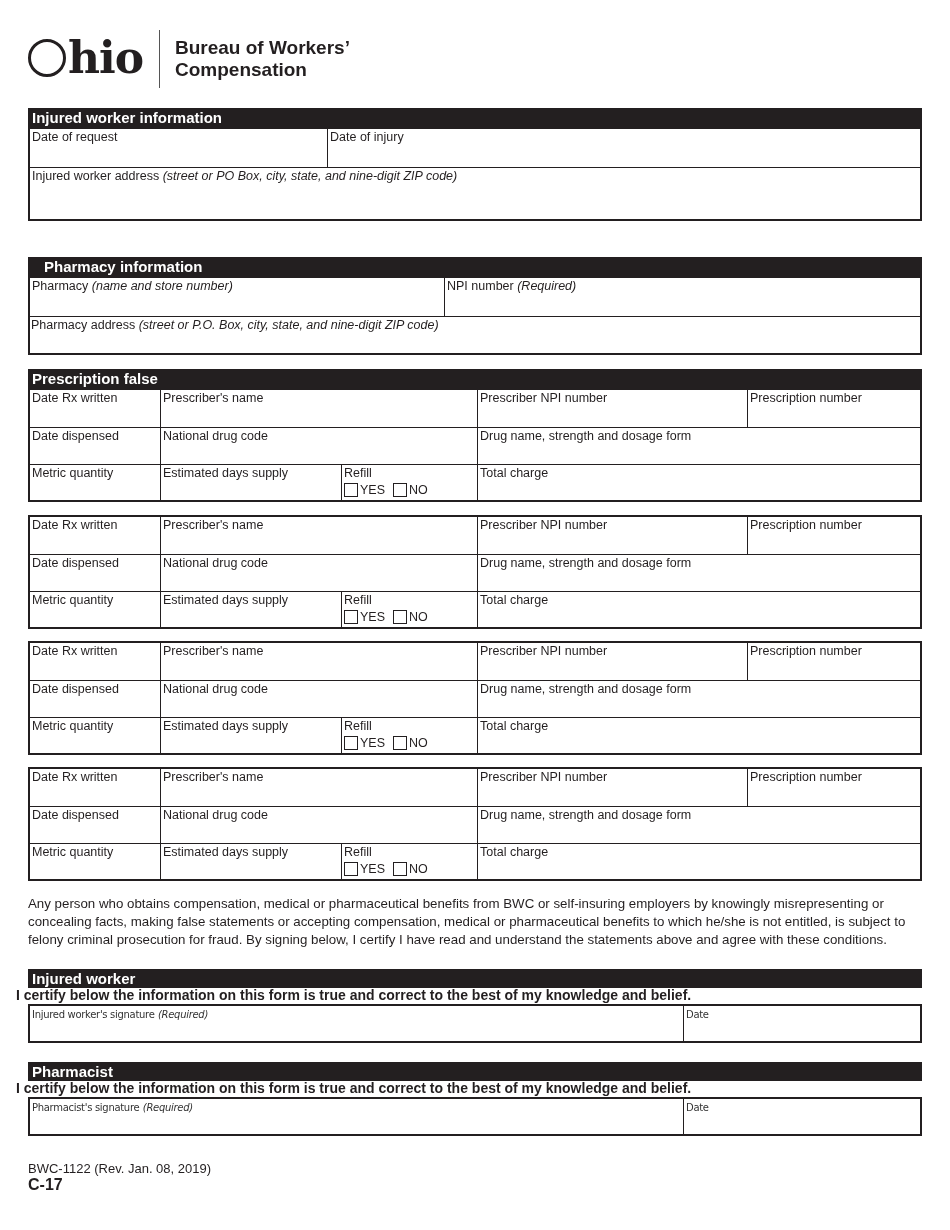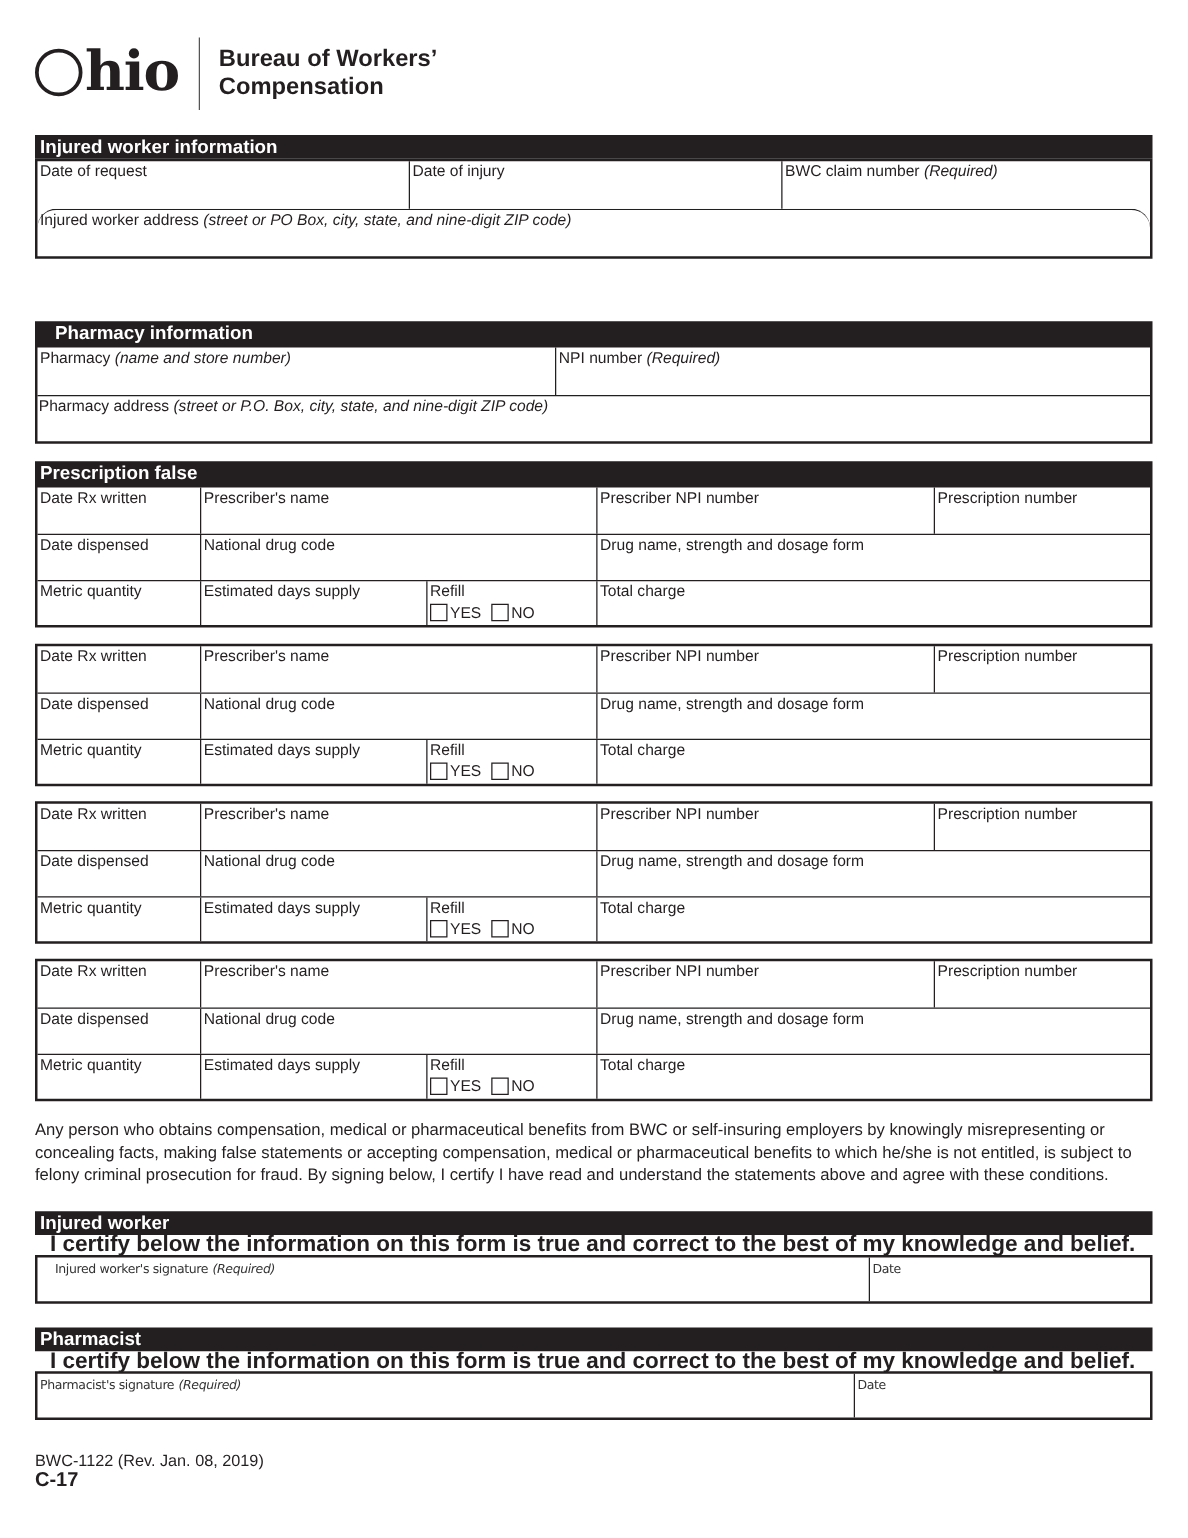--- a/index.html
+++ b/index.html
@@ -22,21 +22,21 @@
   .cell { border-left: 1.5px solid #231f20; padding: 1px 2px; font-size: 12.5px; line-height: 14px; color: #231f20; }
   .cell:first-child { border-left: none; }
   .cell i { font-style: italic; }
 
   .refill-boxes { display: flex; align-items: center; gap: 8px; margin-top: 3px; font-size: 12.5px; }
   .cb { display: inline-flex; align-items: center; gap: 2px; }
   .cb-box { width: 14px; height: 14px; border: 1.2px solid #231f20; display: inline-block; }
 
   .disclaimer { position: absolute; left: 28px; top: 895px; width: 895px; font-size: 13.3px; line-height: 18px; color: #231f20; text-align: left; }
 
-  .certify { position: absolute; left: 40px; font-weight: bold; font-size: 18px; line-height: 16px; }
+  .certify { position: absolute; left: 16px; font-weight: bold; font-size: 14px; line-height: 16px; }
 
   .sig-label { font-family: "DejaVu Sans", sans-serif; font-size: 10px; letter-spacing: -0.3px; color: #333; }
 
   .footer-form { position: absolute; left: 28px; top: 1161px; font-size: 13px; }
   .footer-code { position: absolute; left: 28px; top: 1176px; font-size: 16px; font-weight: bold; }
 </style>
 </head>
 <body>
 
 <div class="header">
@@ -49,23 +49,22 @@
     <div>Bureau of Workers’</div>
     <div>Compensation</div>
   </div>
 </div>
 
 <div class="section-bar" style="top:108px;">Injured worker information</div>
 <div class="grid" style="top:127px;">
   <div class="row" style="height:38px;">
     <div class="cell" style="width:297px;"><span>Date of request</span></div>
     <div class="cell" style="width:298px;"><span>Date of injury</span></div>
-    <div class="cell" style="flex:1;"><span>BWC claim number</span> <i>(Required)</i></div>
-  </div>
-  <div class="row" style="height:38px;border-radius:15px;">
+  </div>
+  <div class="row" style="height:52px;">
     <div class="cell" style="flex:1;"><span>Injured worker address</span> <i>(street or PO Box, city, state, and nine-digit ZIP code)</i></div>
   </div>
 </div>
 
 <div class="section-bar" style="top:257px;padding-left:16px;">Pharmacy information</div>
 <div class="grid" style="top:276px;">
   <div class="row" style="height:38px;">
     <div class="cell" style="width:414px;"><span>Pharmacy</span> <i>(name and store number)</i></div>
     <div class="cell" style="width:238px;"><span>NPI number</span> <i>(Required)</i></div>
   </div>
@@ -198,21 +197,21 @@
       </div>
     </div>
     <div class="cell" style="flex:1;"><span>Total charge</span></div>
   </div>
 </div>
 
 <div class="disclaimer">Any person who obtains compensation, medical or pharmaceutical benefits from BWC or self-insuring employers by knowingly misrepresenting or concealing facts, making false statements or accepting compensation, medical or pharmaceutical benefits to which he/she is not entitled, is subject to felony criminal prosecution for fraud. By signing below, I certify I have read and understand the statements above and agree with these conditions.</div>
 
 <div class="section-bar" style="top:969px;">Injured worker</div>
 <div class="certify" style="top:987px;">I certify below the information on this form is true and correct to the best of my knowledge and belief.</div>
-<div class="grid" style="top:1004px;padding-left:12px;">
+<div class="grid" style="top:1004px;">
   <div class="row" style="height:35px;">
     <div class="cell" style="width:653px;"><span class="sig-label">Injured worker's signature</span> <i class="sig-label">(Required)</i></div>
     <div class="cell" style="flex:1;"><span class="sig-label">Date</span></div>
   </div>
 </div>
 
 <div class="section-bar" style="top:1062px;">Pharmacist</div>
 <div class="certify" style="top:1080px;">I certify below the information on this form is true and correct to the best of my knowledge and belief.</div>
 <div class="grid" style="top:1097px;">
   <div class="row" style="height:35px;">

